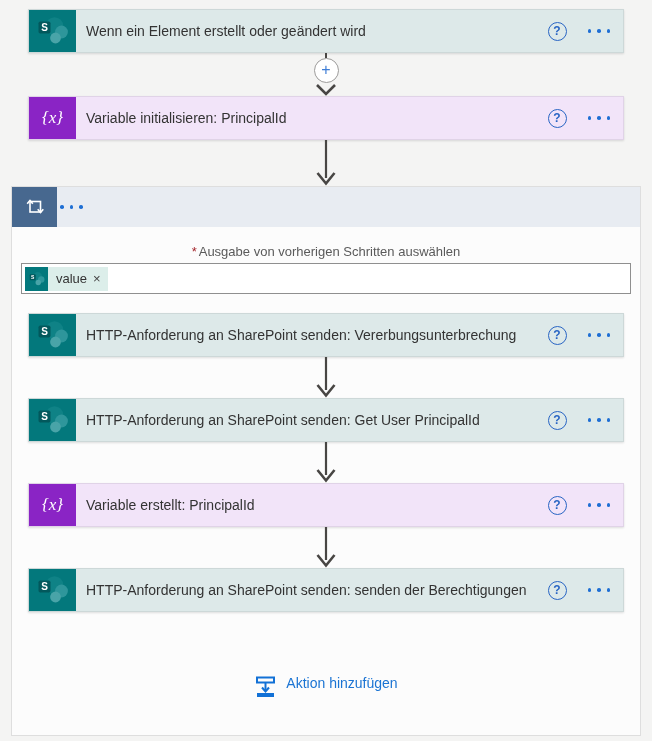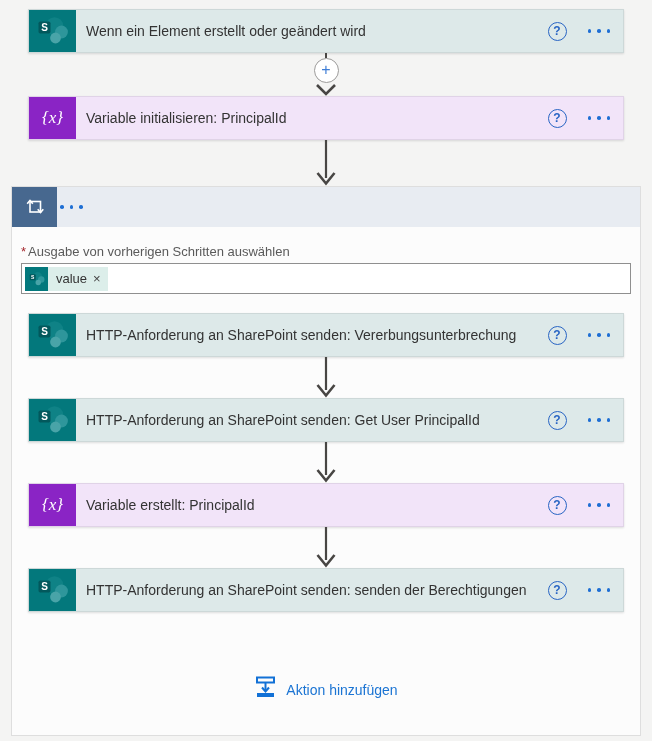--- a/index.html
+++ b/index.html
@@ -34,35 +34,35 @@
                  color:#3e7dd6; font-size:16px; line-height:22px; text-align:center; cursor:pointer; }
   .arrow-svg { display:block; }
 
   
   .scope { width:630px; margin-left:11px; margin-top:0; background:#fcfcfc; border:1px solid #dedede; }
   .scope-header { height:40px; background:#e8ecf2; display:flex; align-items:stretch; cursor:pointer; }
   .scope-icon { width:45px; flex:none; background:#47688f; display:flex; align-items:center; justify-content:center; }
   .scope-title { flex:1; display:flex; align-items:center; padding-left:11px; font-size:14px; color:#333; }
   .scope-header .dots { padding-right:10px; }
 
-  .param { margin:17px 9px 0 9px; }
+  .param { margin:17px 9px 0 9px;text-align:center; }
   .param-label { font-size:13px; color:#5a5a5a; }
   .param-label .req { color:#a4262c; margin-right:2px; }
   .param-input { margin-top:4px; height:31px; background:#fff; border:1px solid #8f8f8f; display:flex;
                  align-items:center; padding:3px; cursor:text; }
   .token { height:24px; background:#dceeea; display:inline-flex; align-items:center; cursor:pointer; }
   .token-icon { width:23px; height:24px; background:#03787c; display:flex; align-items:center; justify-content:center; }
   .token-label { font-size:13px; color:#333; padding:0 6px 0 8px; }
   .token-x { font-size:13px; color:#444; padding-right:7px; cursor:pointer; }
 
   .scope-body { display:flex; flex-direction:column; align-items:center; }
   .scope-body .card { margin:0; }
   .first-card { margin-top:19px !important; }
 
-  .add-action { margin-top:63px; display:flex; align-items:flex-end; gap:9px; cursor:pointer;
+  .add-action { margin-top:63px; display:flex; align-items:flex-start; gap:9px; cursor:pointer;
                 color:#1b74d3; font-size:14px; }
   .scope-footer-pad { height:37px; }
 </style>
 </head>
 <body>
 
 <div class="canvas">
 
   <div class="card sp-bg">
     <div class="card-icon sp">

